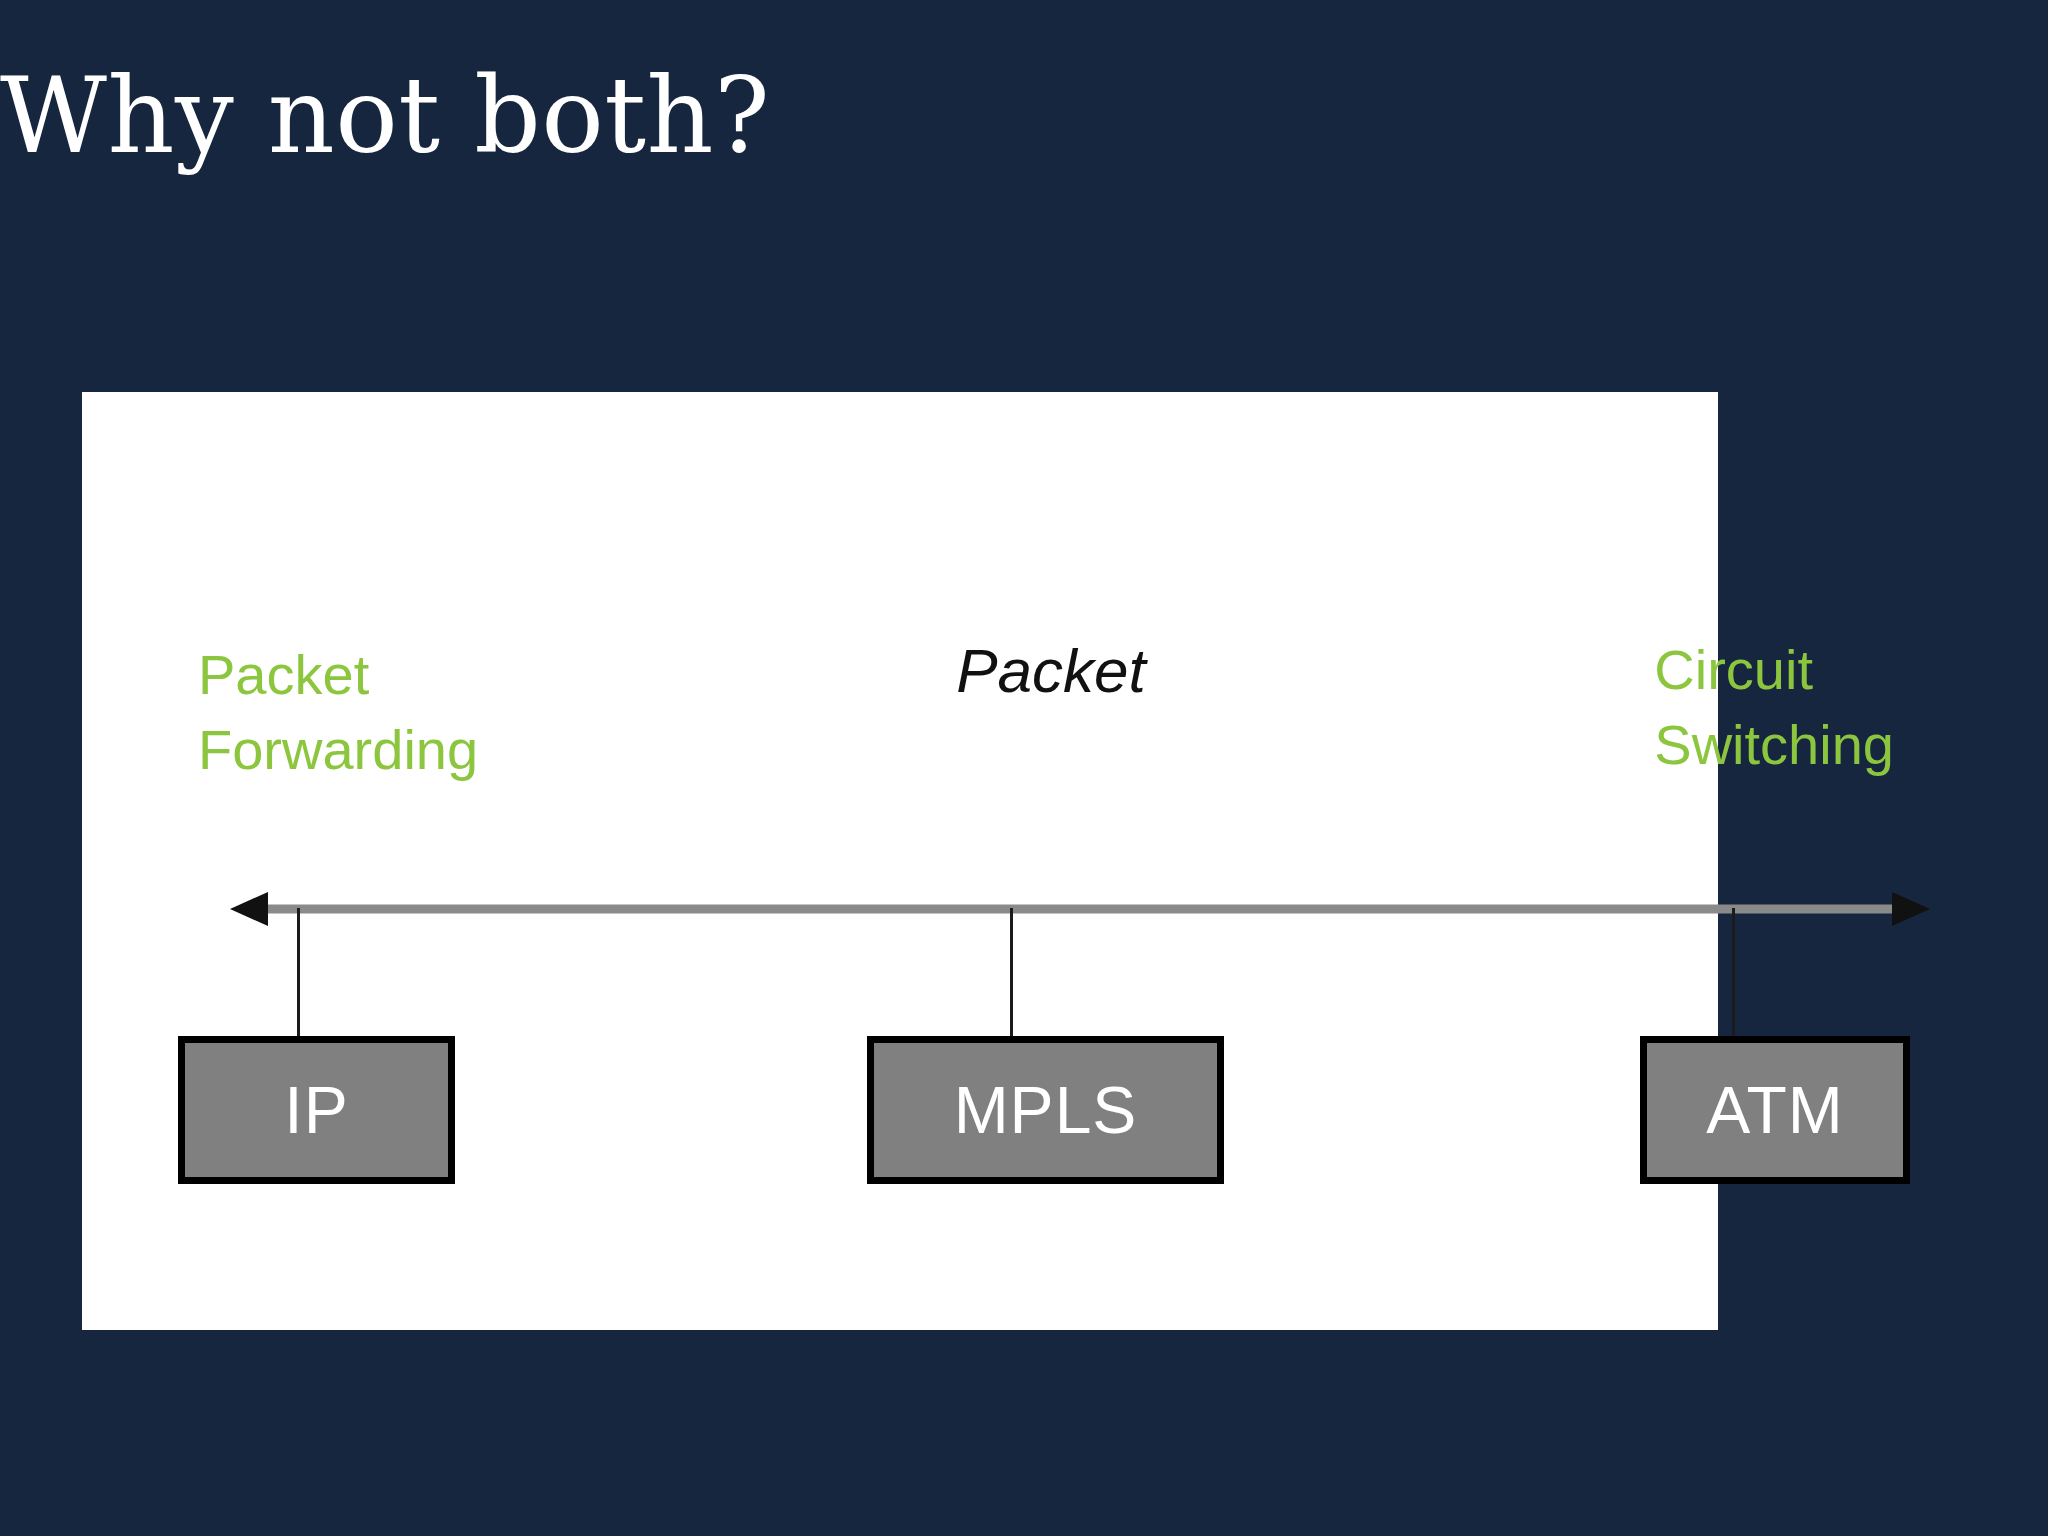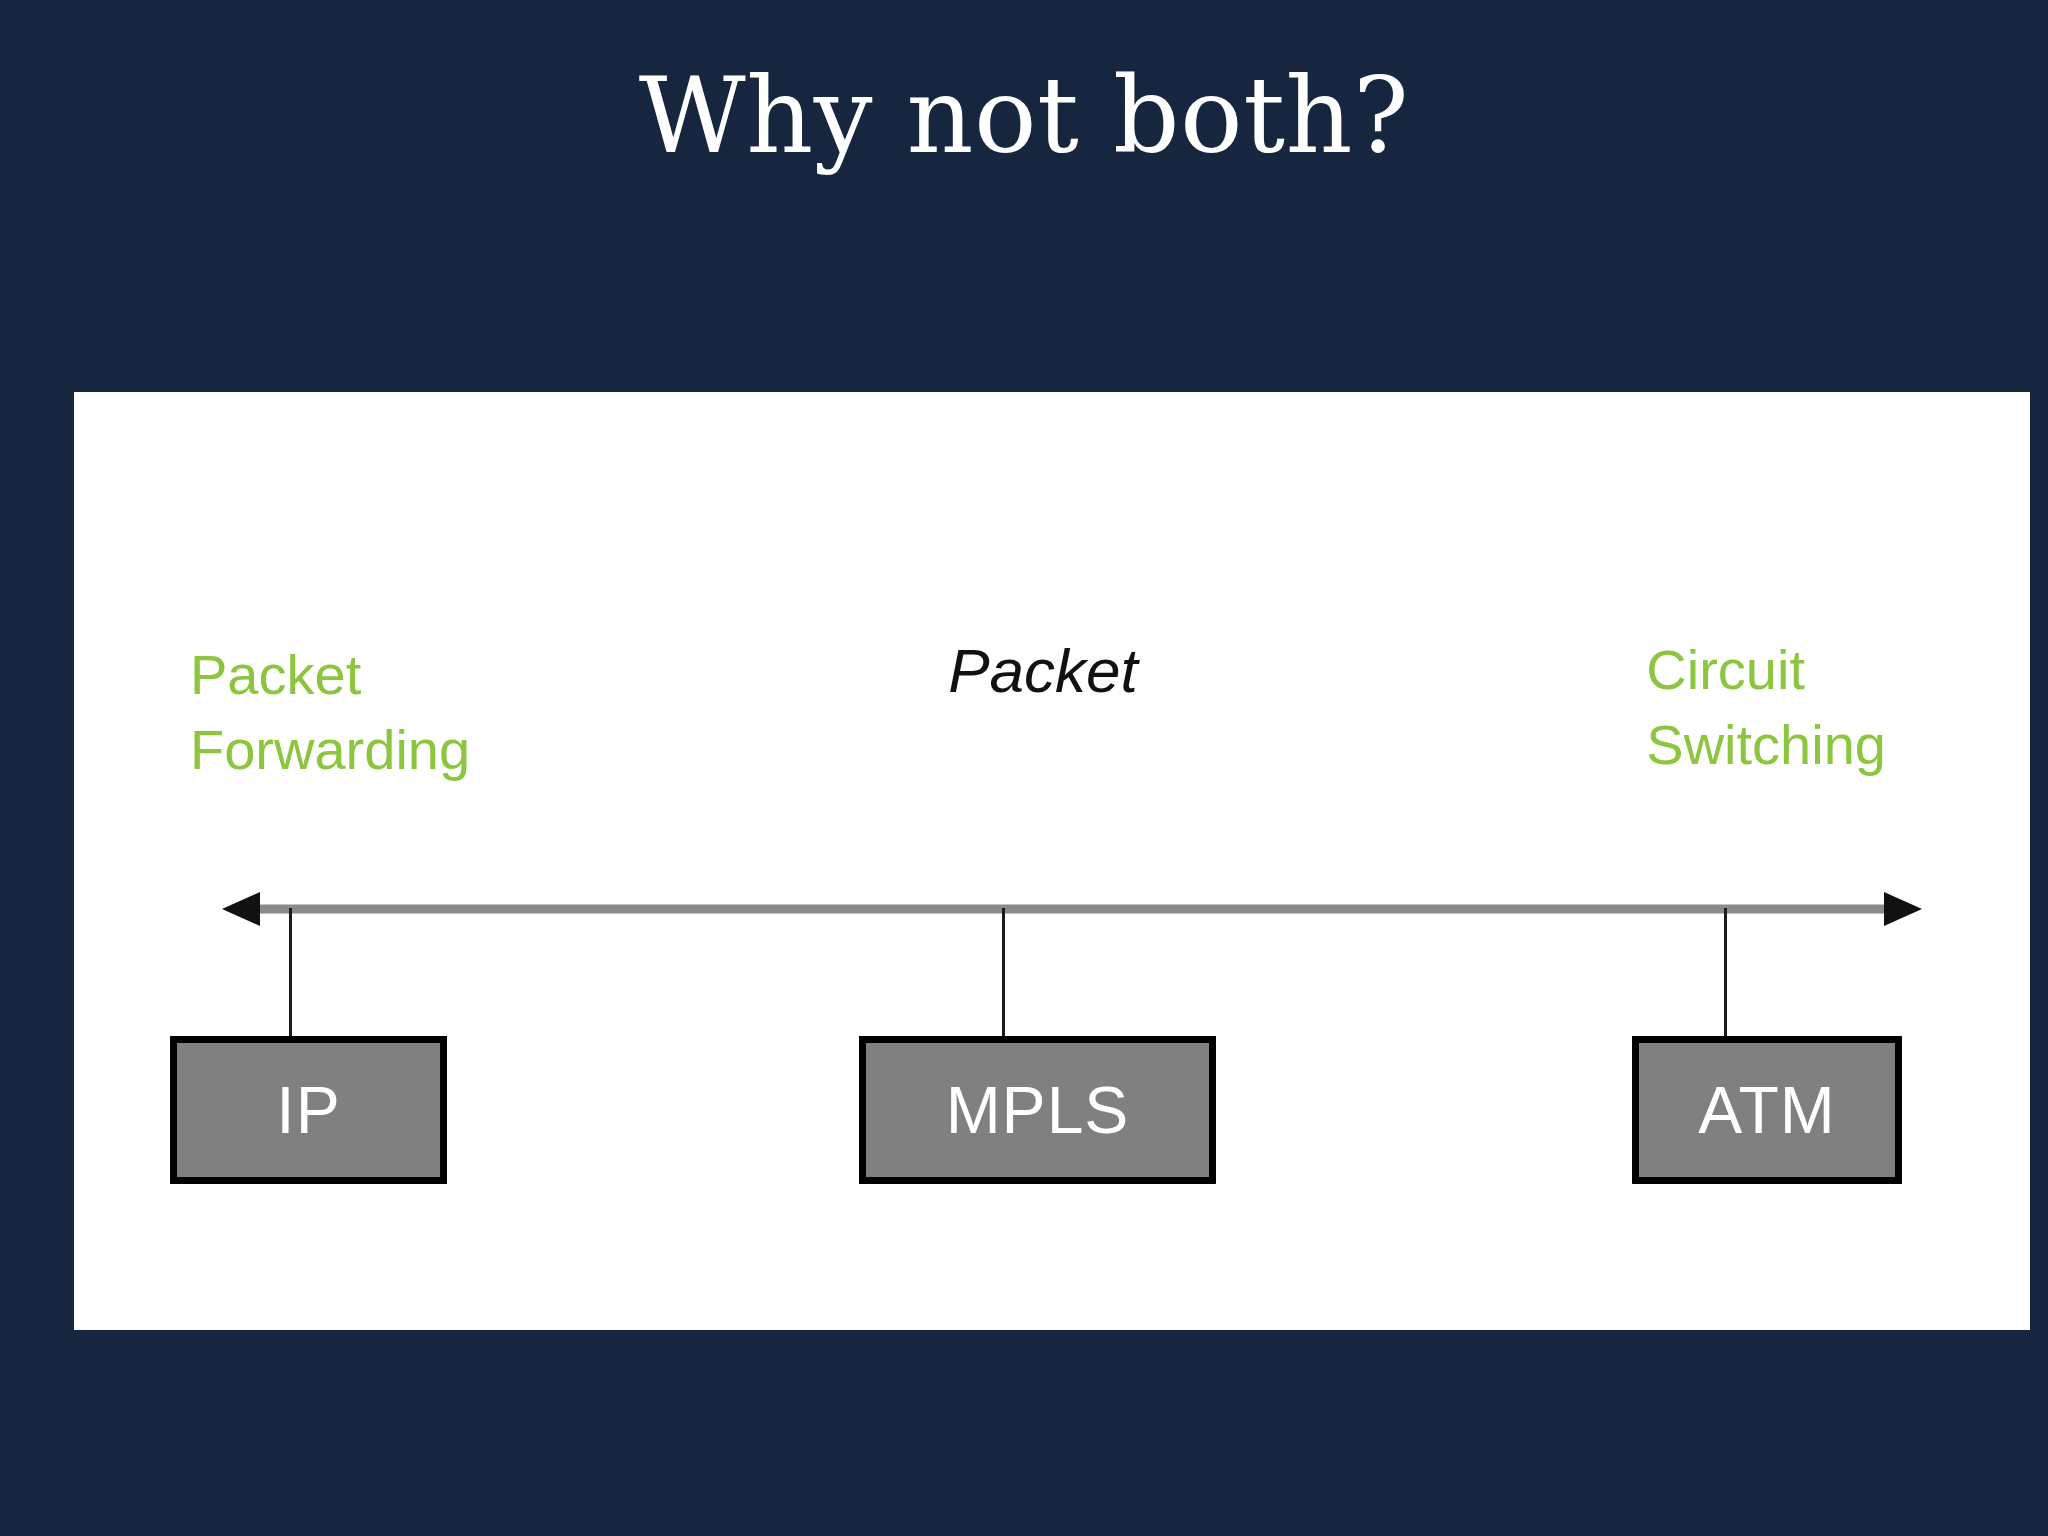--- a/index.html
+++ b/index.html
@@ -13,35 +13,35 @@
     position:relative;
     width:2048px; height:1536px;
     background:#16263f;
   }
 
   
   .slide-title {
     position:absolute;
     left:0; top:58px;
     width:2048px;
-    text-align:center;
+    text-align:left;
     color:#ffffff;
     font-family:"DejaVu Serif", "Liberation Serif", serif;
     font-weight:400;
     font-size:104px;
     line-height:1.12;
     letter-spacing:0.5px;
     white-space:nowrap;
   }
 
   
   .content-panel {
     position:absolute;
-    left:74px; top:392px;
-    width:1956px; height:938px;
+    left:82px; top:392px;
+    width:1636px; height:938px;
     background:#ffffff;
   }
 
   
   .diagram {
     position:absolute;
     left:0; top:0;
     width:1938px; height:938px;
   }
 

